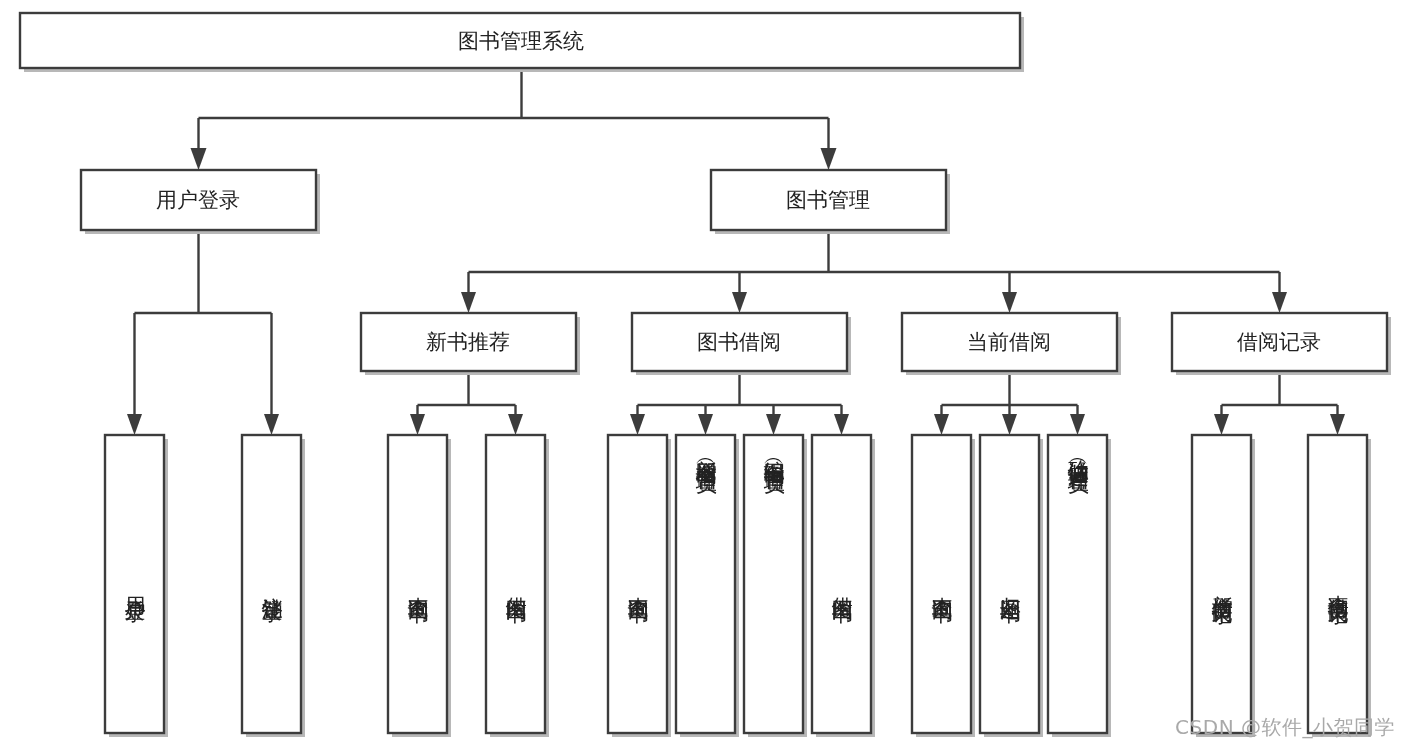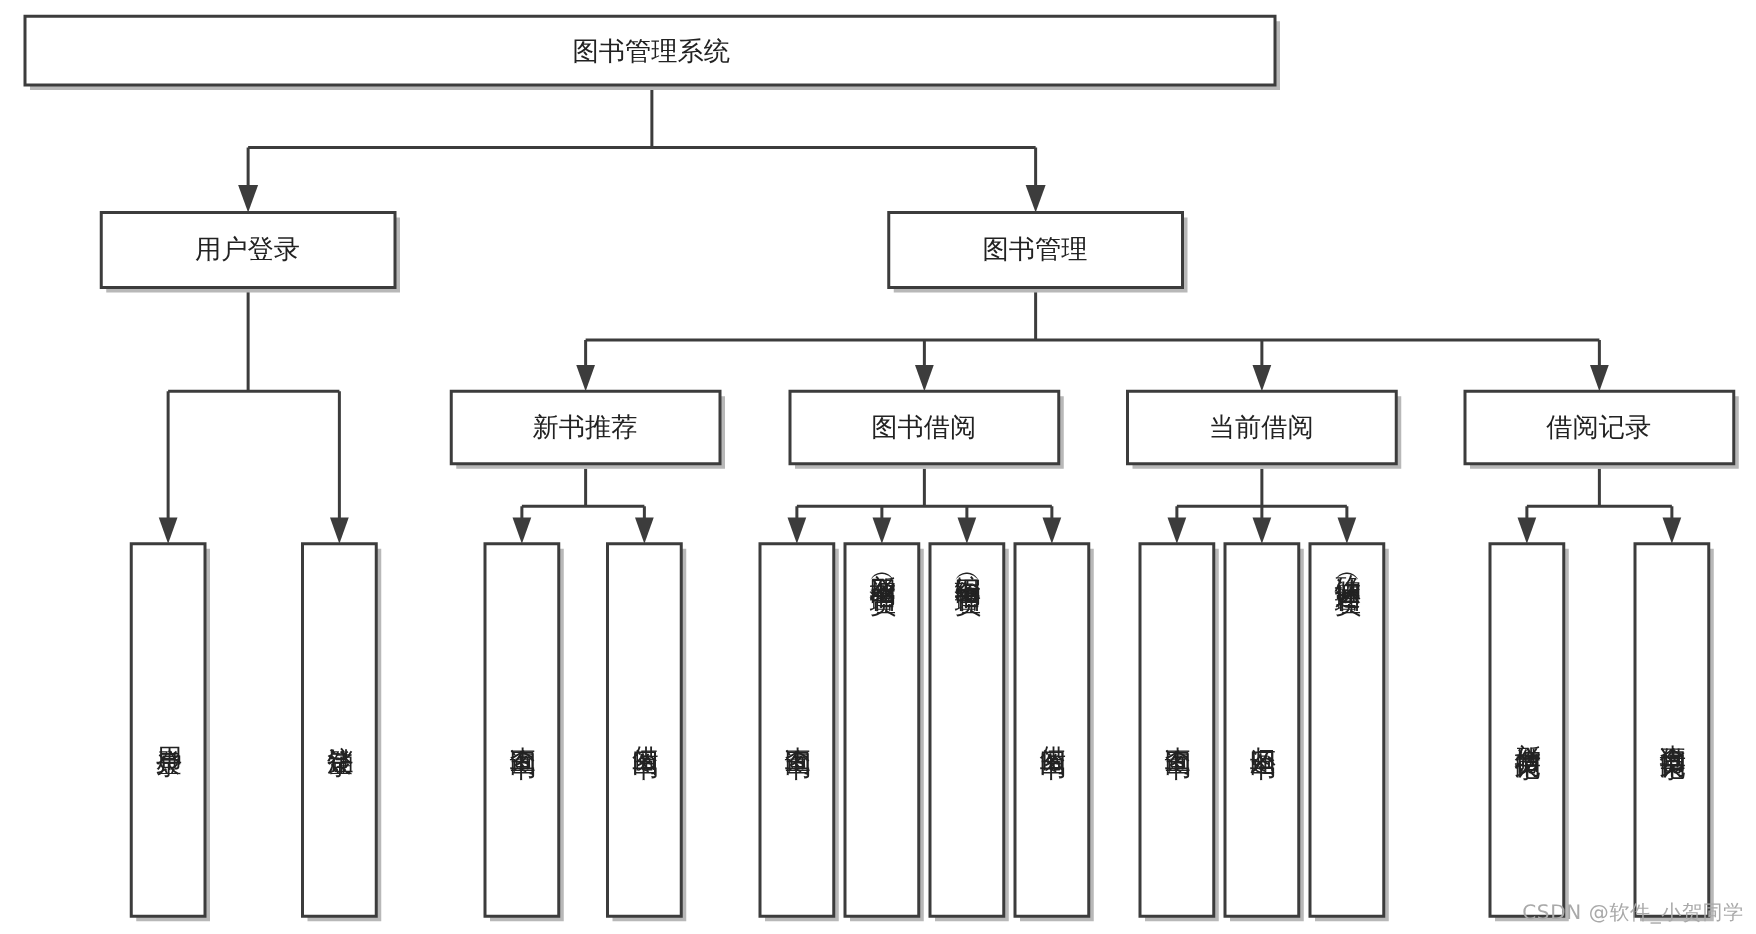--- a/index.html
+++ b/index.html
@@ -64,21 +64,21 @@
     letter-spacing: 2px;
     color: #222222;
     white-space: nowrap;
     pointer-events: none;
   }
   .watermark {
     position: absolute;
     right: 10px;
     bottom: 6px;
     font-family: "DejaVu Sans", "Liberation Sans", sans-serif;
-    font-size: 16px;
+    font-size: 20px;
     color: #a9a9a9;
     letter-spacing: 0.5px;
     white-space: nowrap;
   }
 </style>
 </head>
 <body>
 
 <div id="diagram-root">
 

